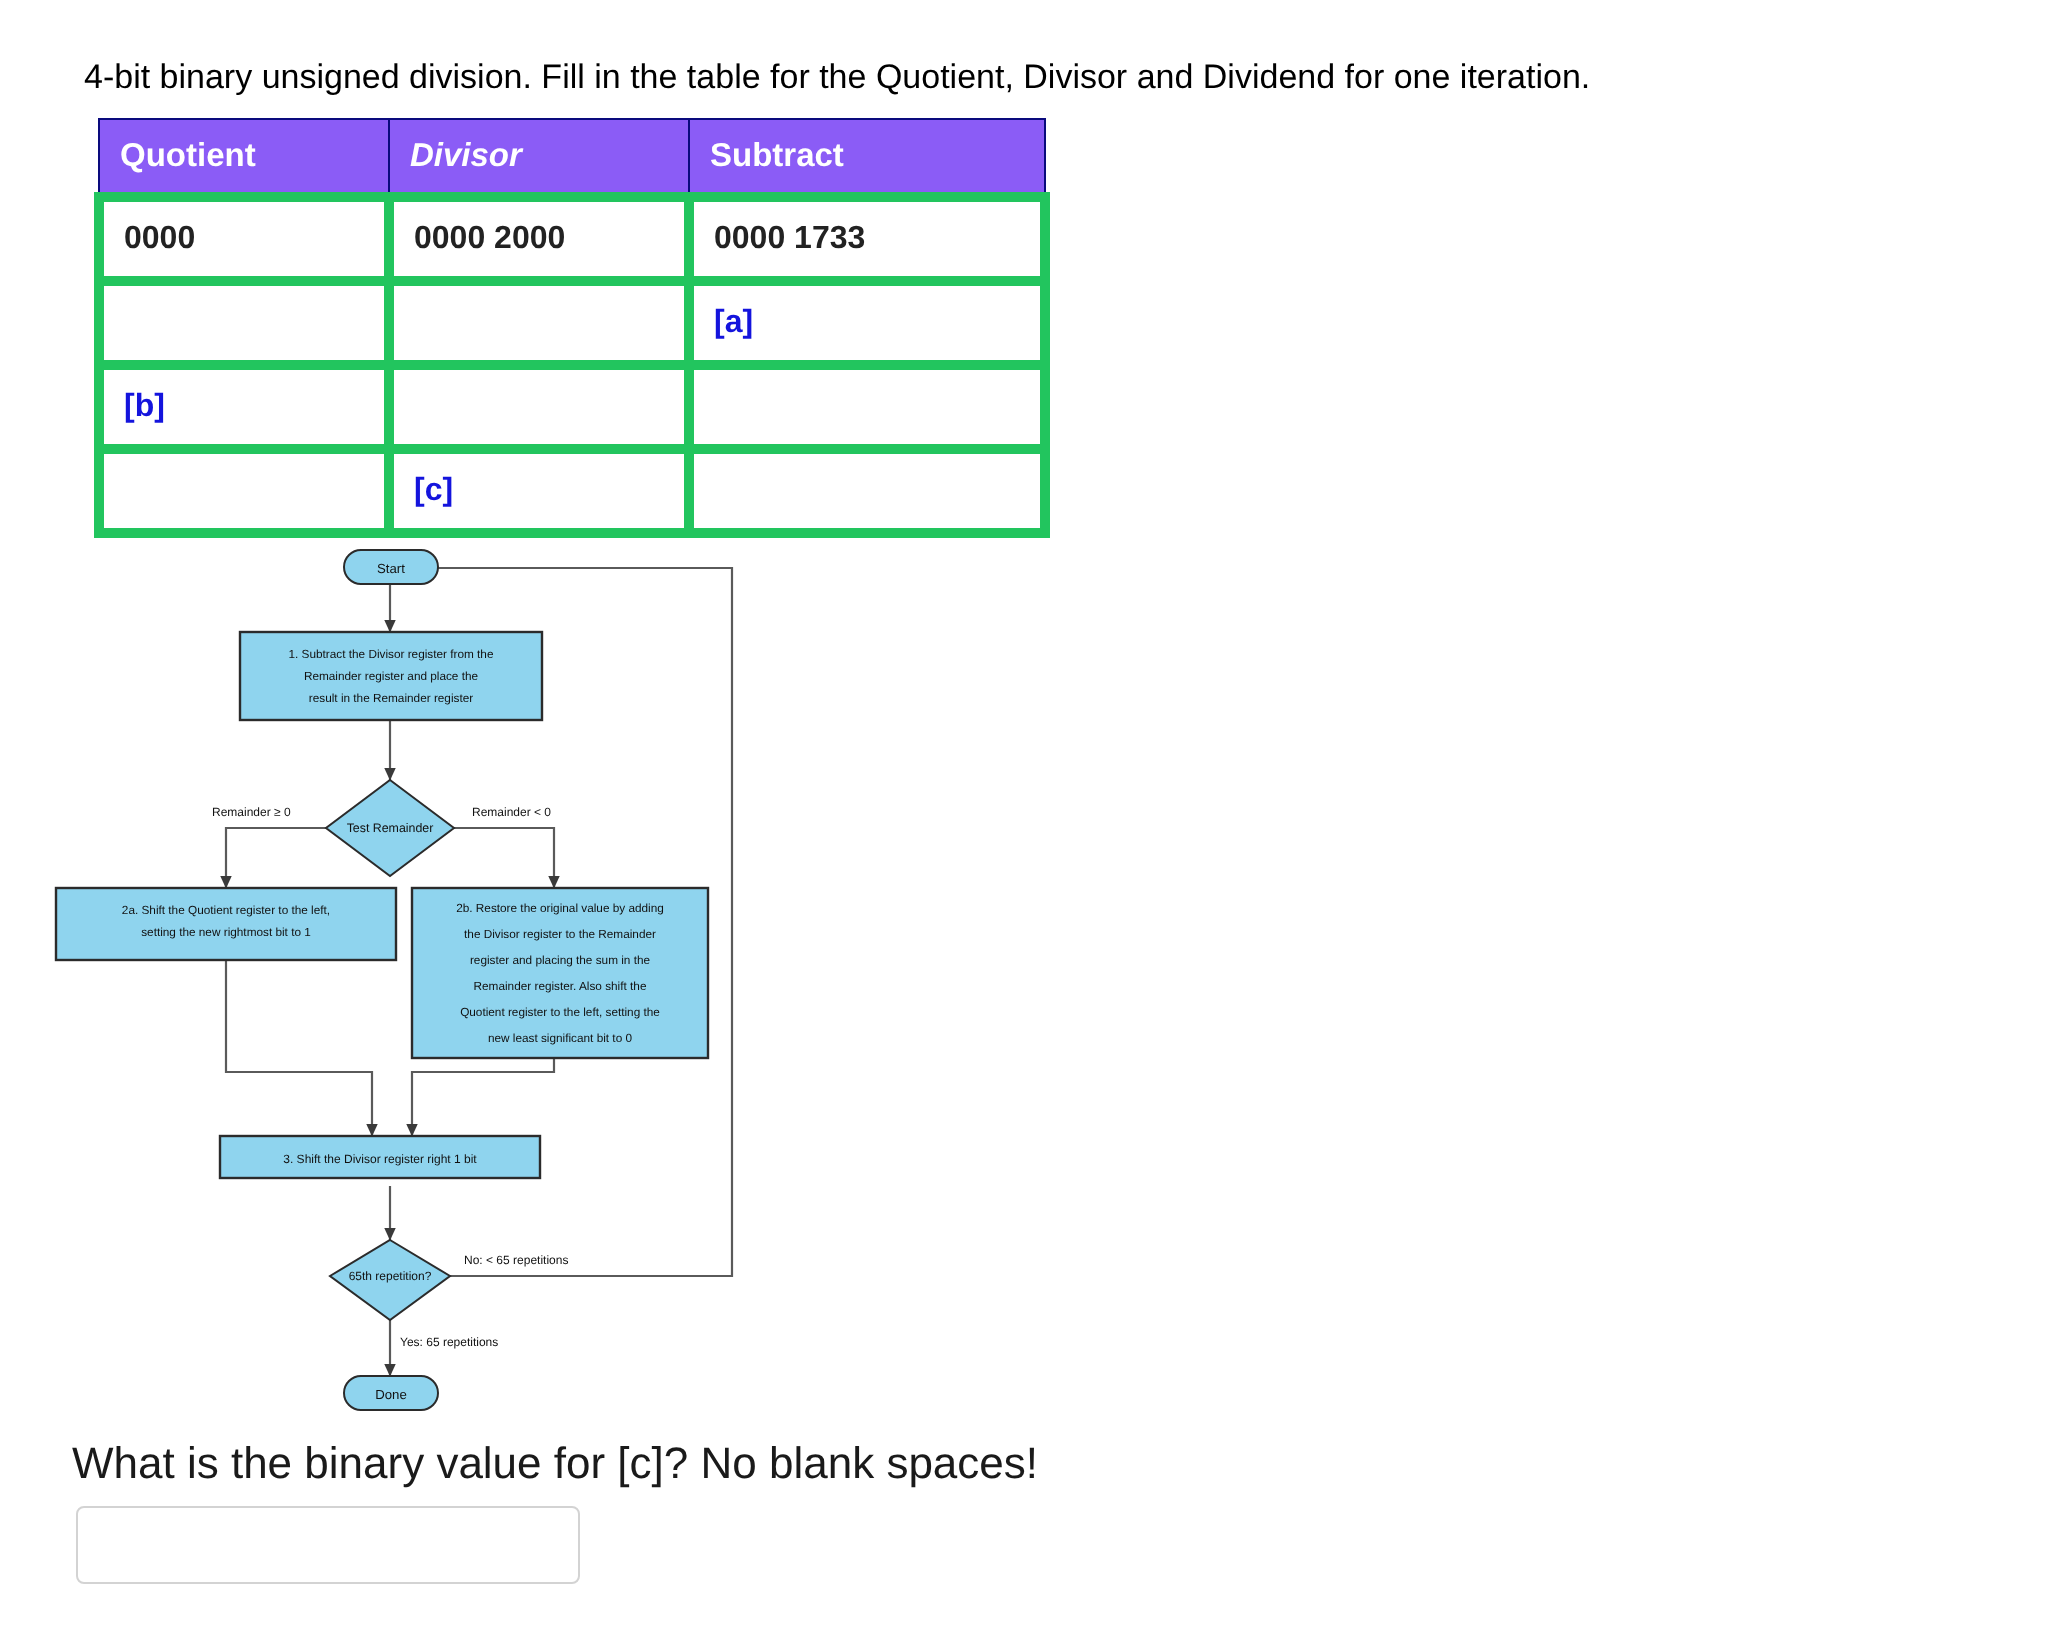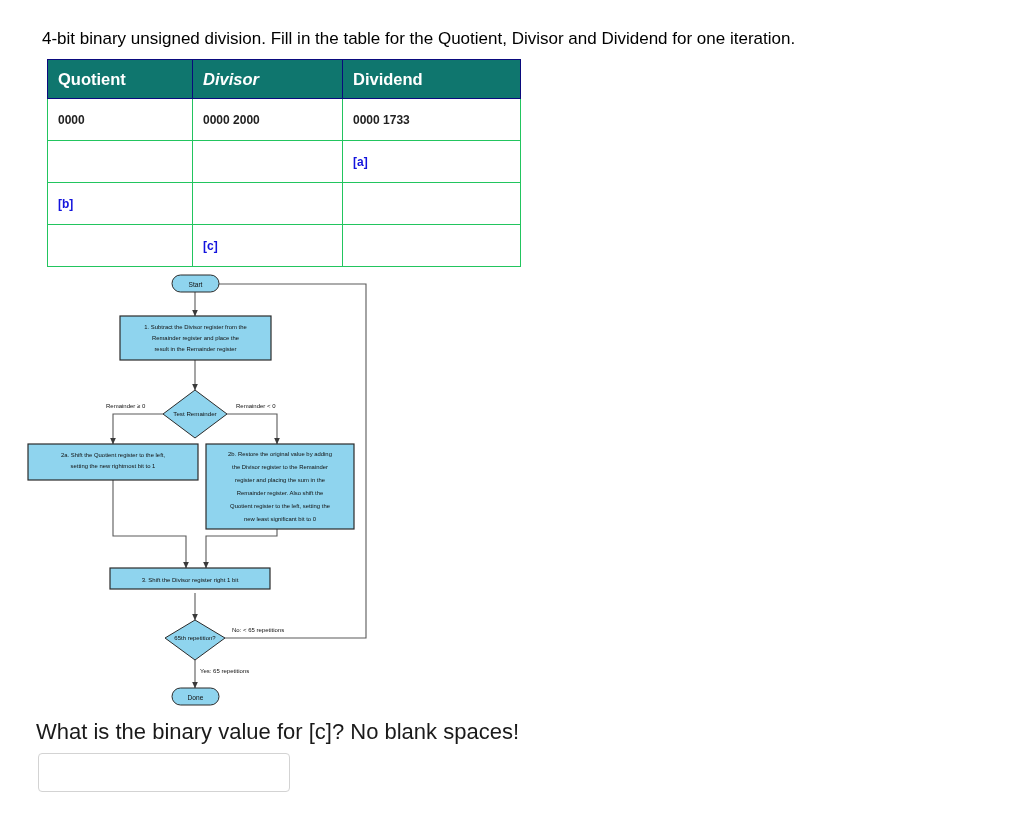--- a/index.html
+++ b/index.html
@@ -31,30 +31,30 @@
   .tbl-wrap {
     position: absolute;
     left: 47px;
     top: 59px;
   }
   table.qtable {
     border-collapse: collapse;
     table-layout: fixed;
   }
   table.qtable td, table.qtable th {
-    border: 1px solid #22c55e;
+    border: 5px solid #22c55e;
     padding: 0 10px;
     height: 42px;
     vertical-align: middle;
-    font-size: 12px;
+    font-size: 16px;
     font-weight: bold;
     box-sizing: border-box;
   }
   table.qtable thead th {
-    background: #0f766e;
+    background: #8b5cf6;
     color: #ffffff;
     text-align: left;
     font-size: 16.5px;
     height: 39px;
     border: 1px solid #0a0a7d;
   }
   .col-q  { width: 145px; }
   .col-d  { width: 150px; font-style: italic; }
   .col-r  { width: 178px; }
   .ph { color: #1414dd; font-weight: bold; }
@@ -104,21 +104,21 @@
 <body>
 
 <div class="prompt">4-bit binary unsigned division. Fill in the table for the Quotient, Divisor and Dividend for one iteration.</div>
 
 <div class="tbl-wrap">
   <table class="qtable">
     <thead>
       <tr>
         <th class="col-q">Quotient</th>
         <th class="col-d">Divisor</th>
-        <th class="col-r">Dividend</th>
+        <th class="col-r">Subtract</th>
       </tr>
     </thead>
     <tbody>
       <tr>
         <td>0000</td>
         <td>0000 2000</td>
         <td>0000 1733</td>
       </tr>
       <tr>
         <td></td>

